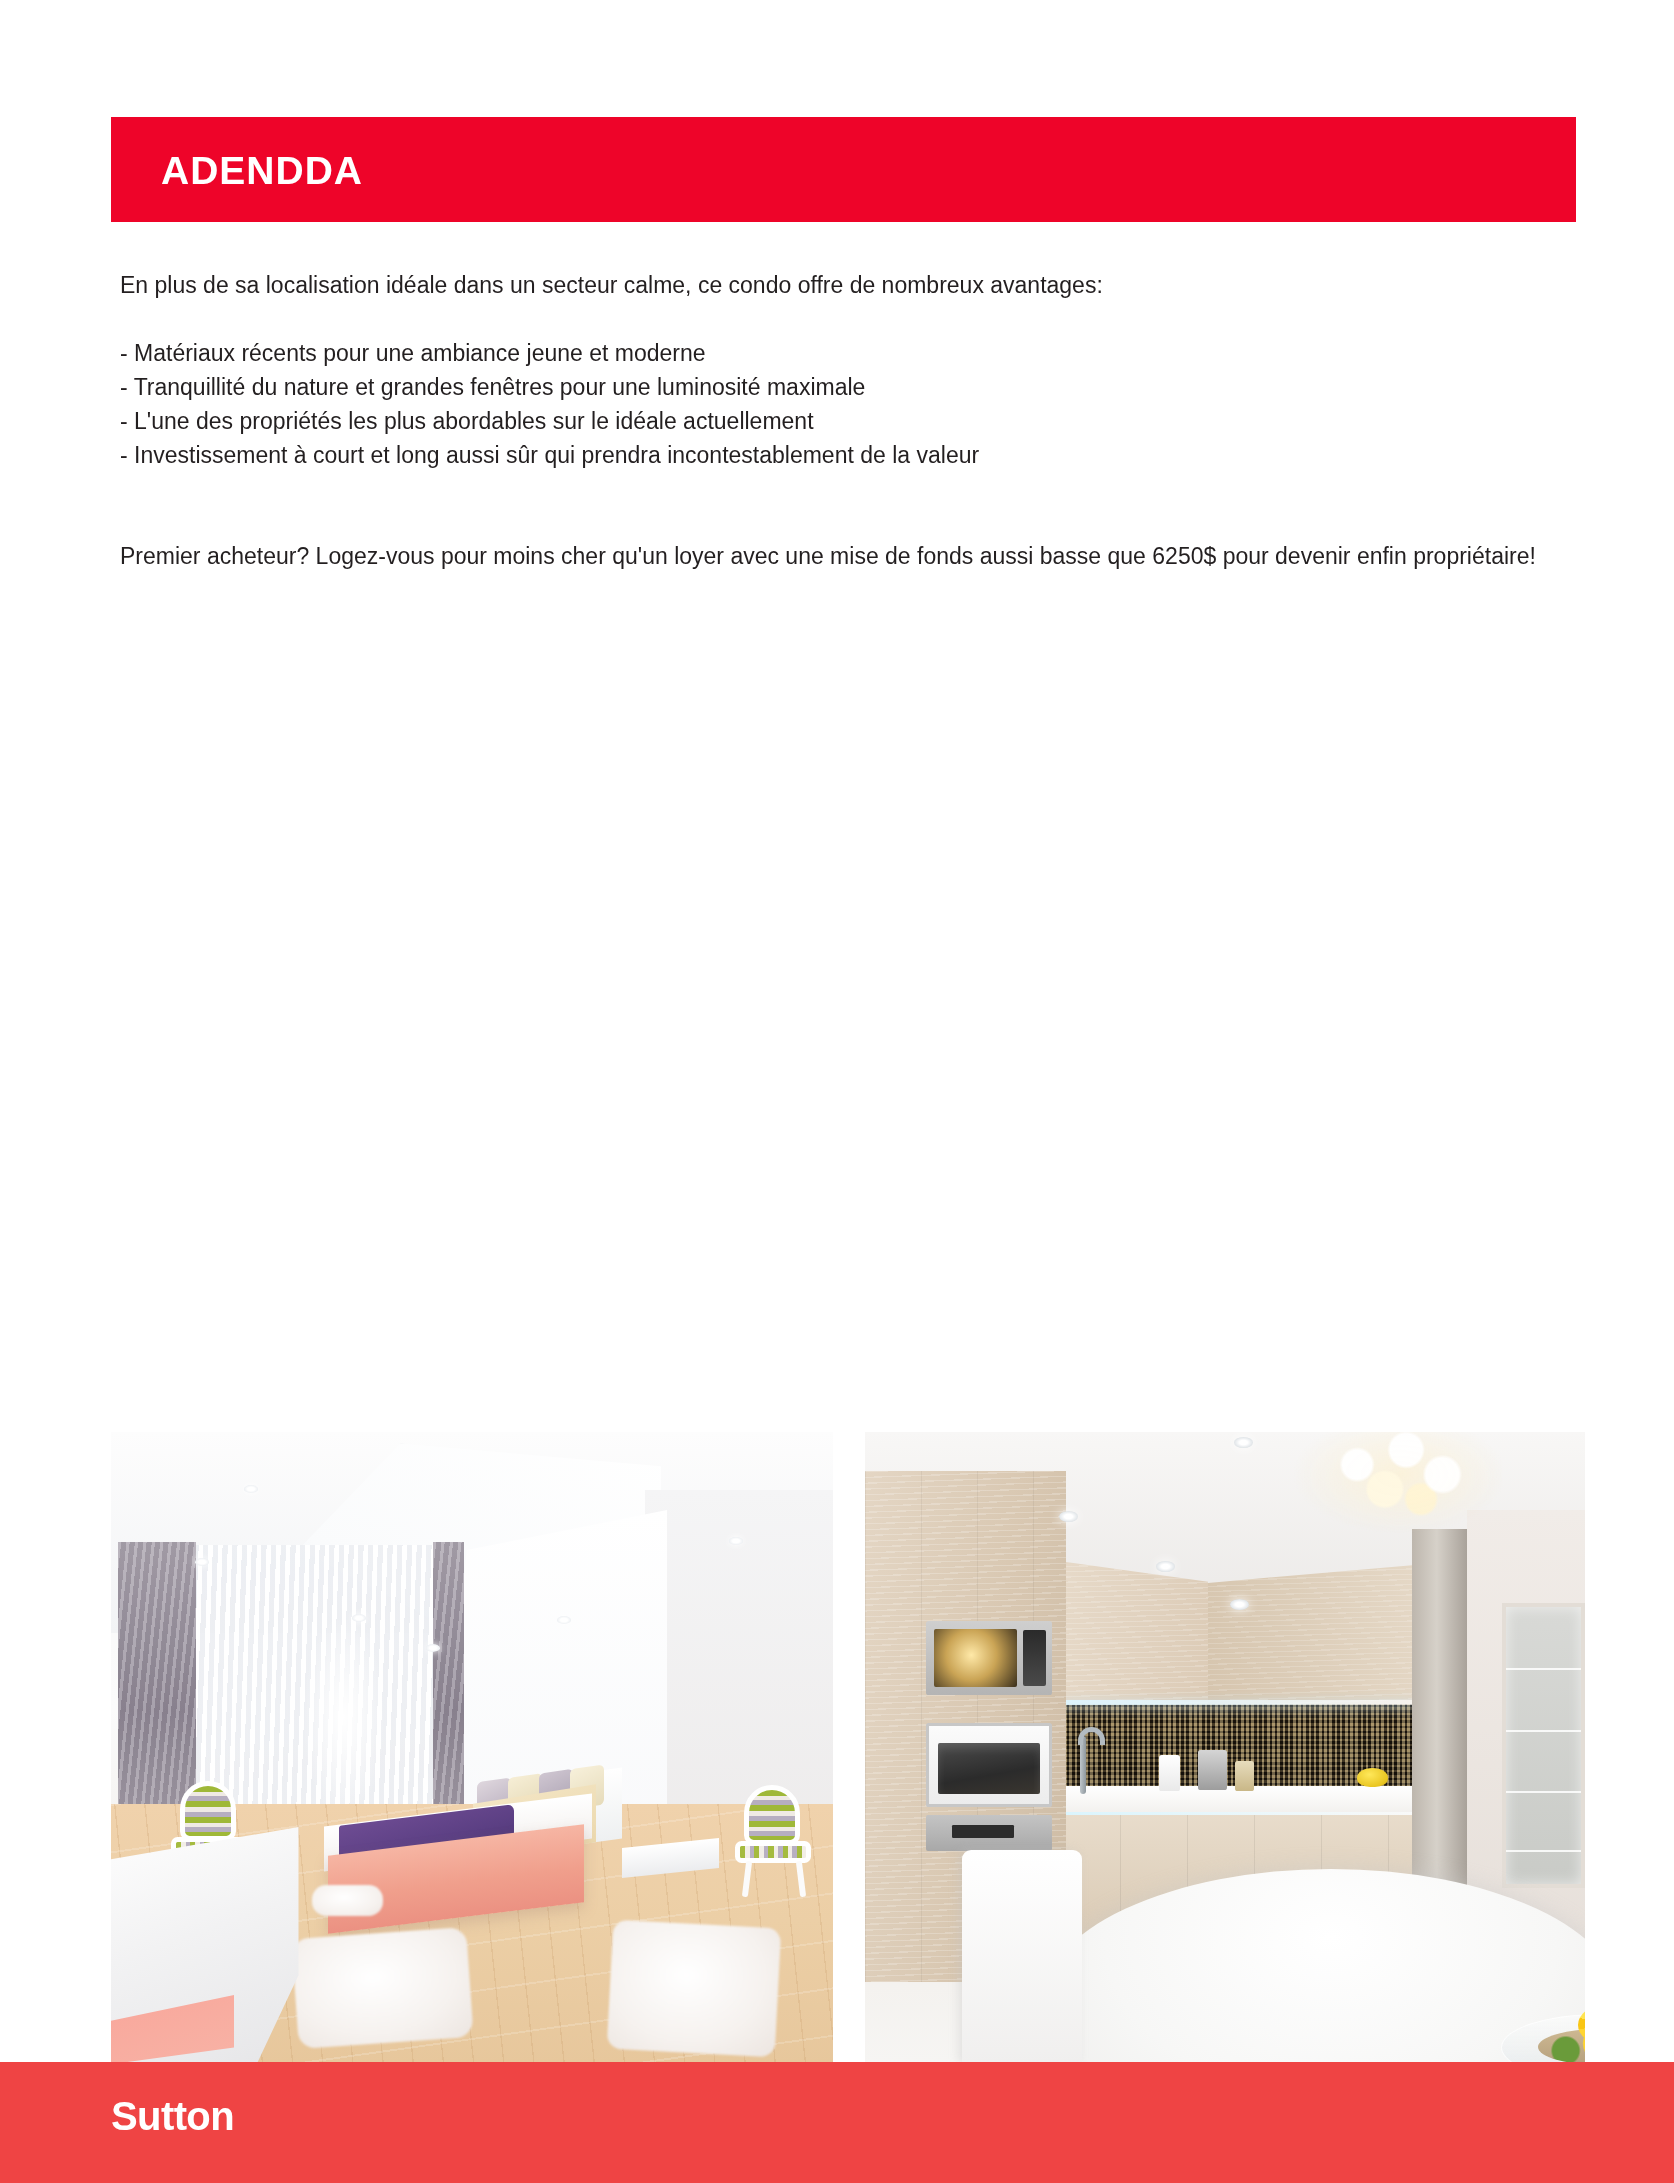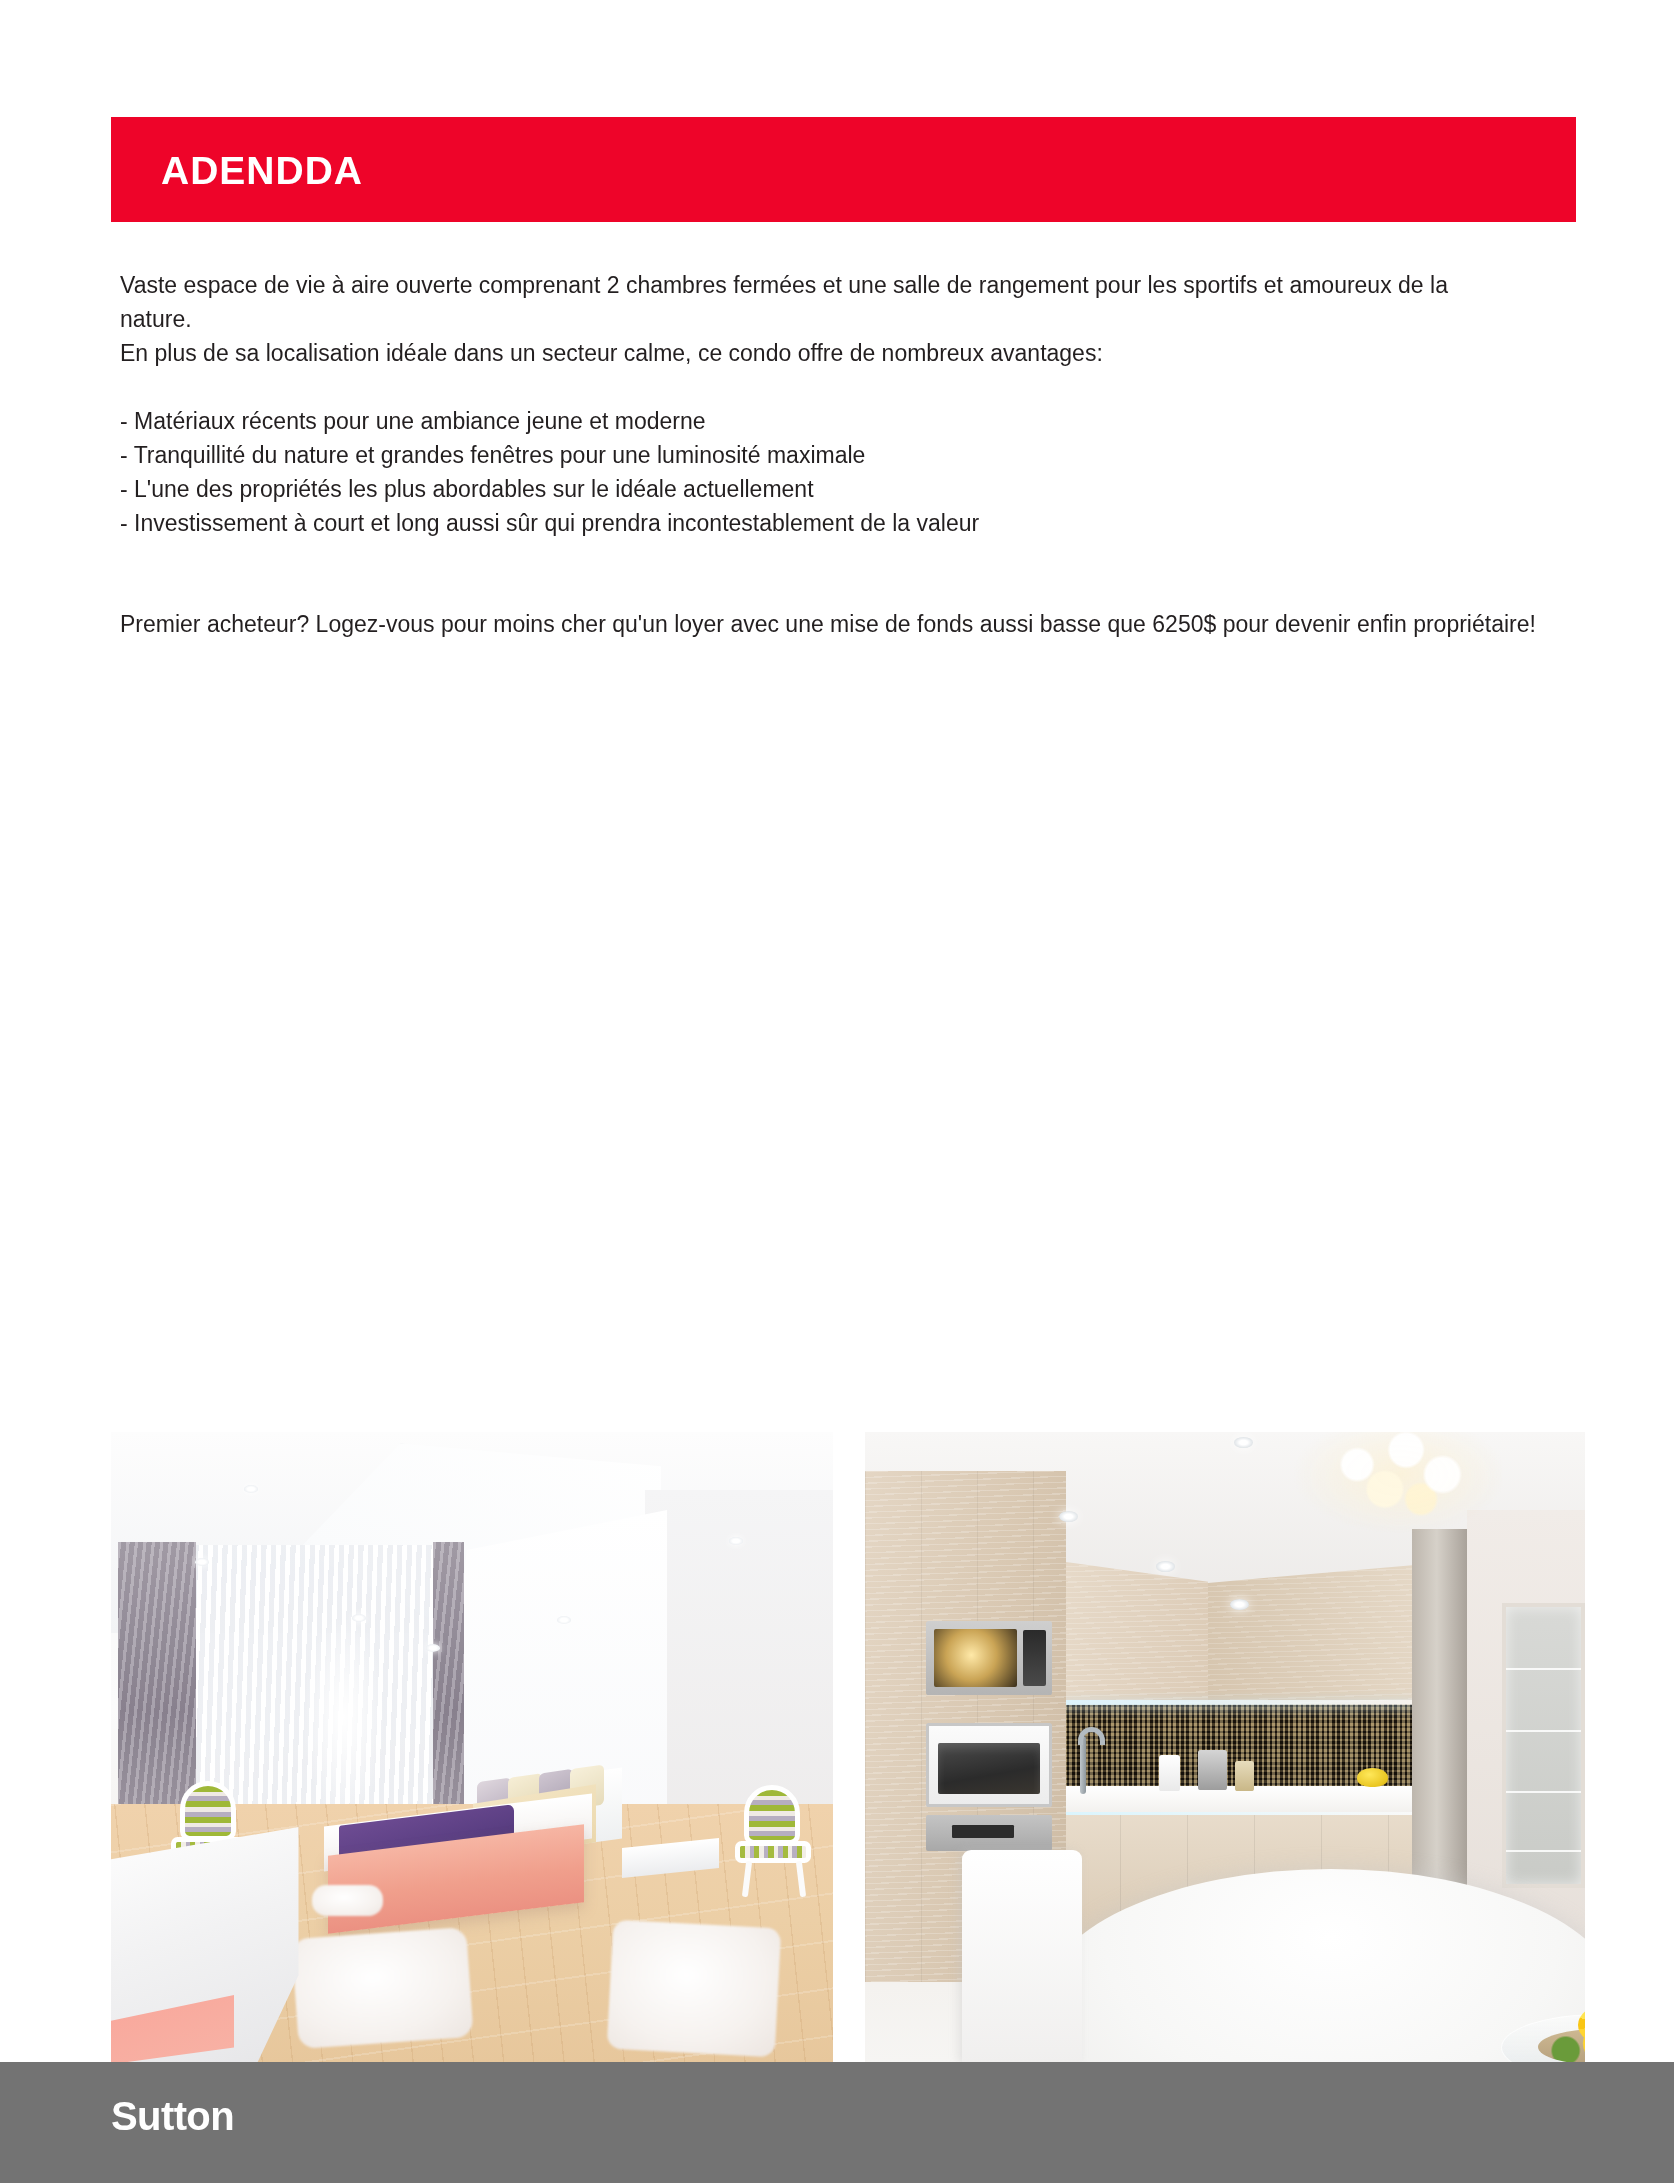--- a/index.html
+++ b/index.html
@@ -435,21 +435,21 @@
     box-shadow: 0 0 10.4px rgba(255,255,255,.9);
   }
 
   
   .footer {
     position: absolute;
     left: 0;
     top: 2062px;
     width: 1674px;
     height: 121px;
-    background: #737373;
+    background: #ef4444;
   }
   .footer-logo {
     position: absolute;
     left: 111px;
     top: 34px;
     color: #ffffff;
     font-size: 40px;
     font-weight: bold;
     letter-spacing: -0.6px;
     line-height: 1;
@@ -459,21 +459,20 @@
 <body>
 
 <div class="page">
 
   <div class="banner">
     <div class="banner-title">ADENDDA</div>
   </div>
 
   <div class="body-copy">
 
-    <p class="para para-intro">Vaste espace de vie à aire ouverte comprenant 2 chambres fermées et une salle de rangement pour les sportifs et amoureux de la nature.</p>
 
     <p class="para">En plus de sa localisation idéale dans un secteur calme, ce condo offre de nombreux avantages:</p>
 
     <div class="spacer-sm"></div>
 
     <ul class="bullet-list">
       <li class="bullet-item">- Matériaux récents pour une ambiance jeune et moderne</li>
       <li class="bullet-item">- Tranquillité du nature et grandes fenêtres pour une luminosité maximale</li>
       <li class="bullet-item">- L'une des propriétés les plus abordables sur le idéale actuellement</li>
       <li class="bullet-item">- Investissement à court et long aussi sûr qui prendra incontestablement de la valeur</li>

